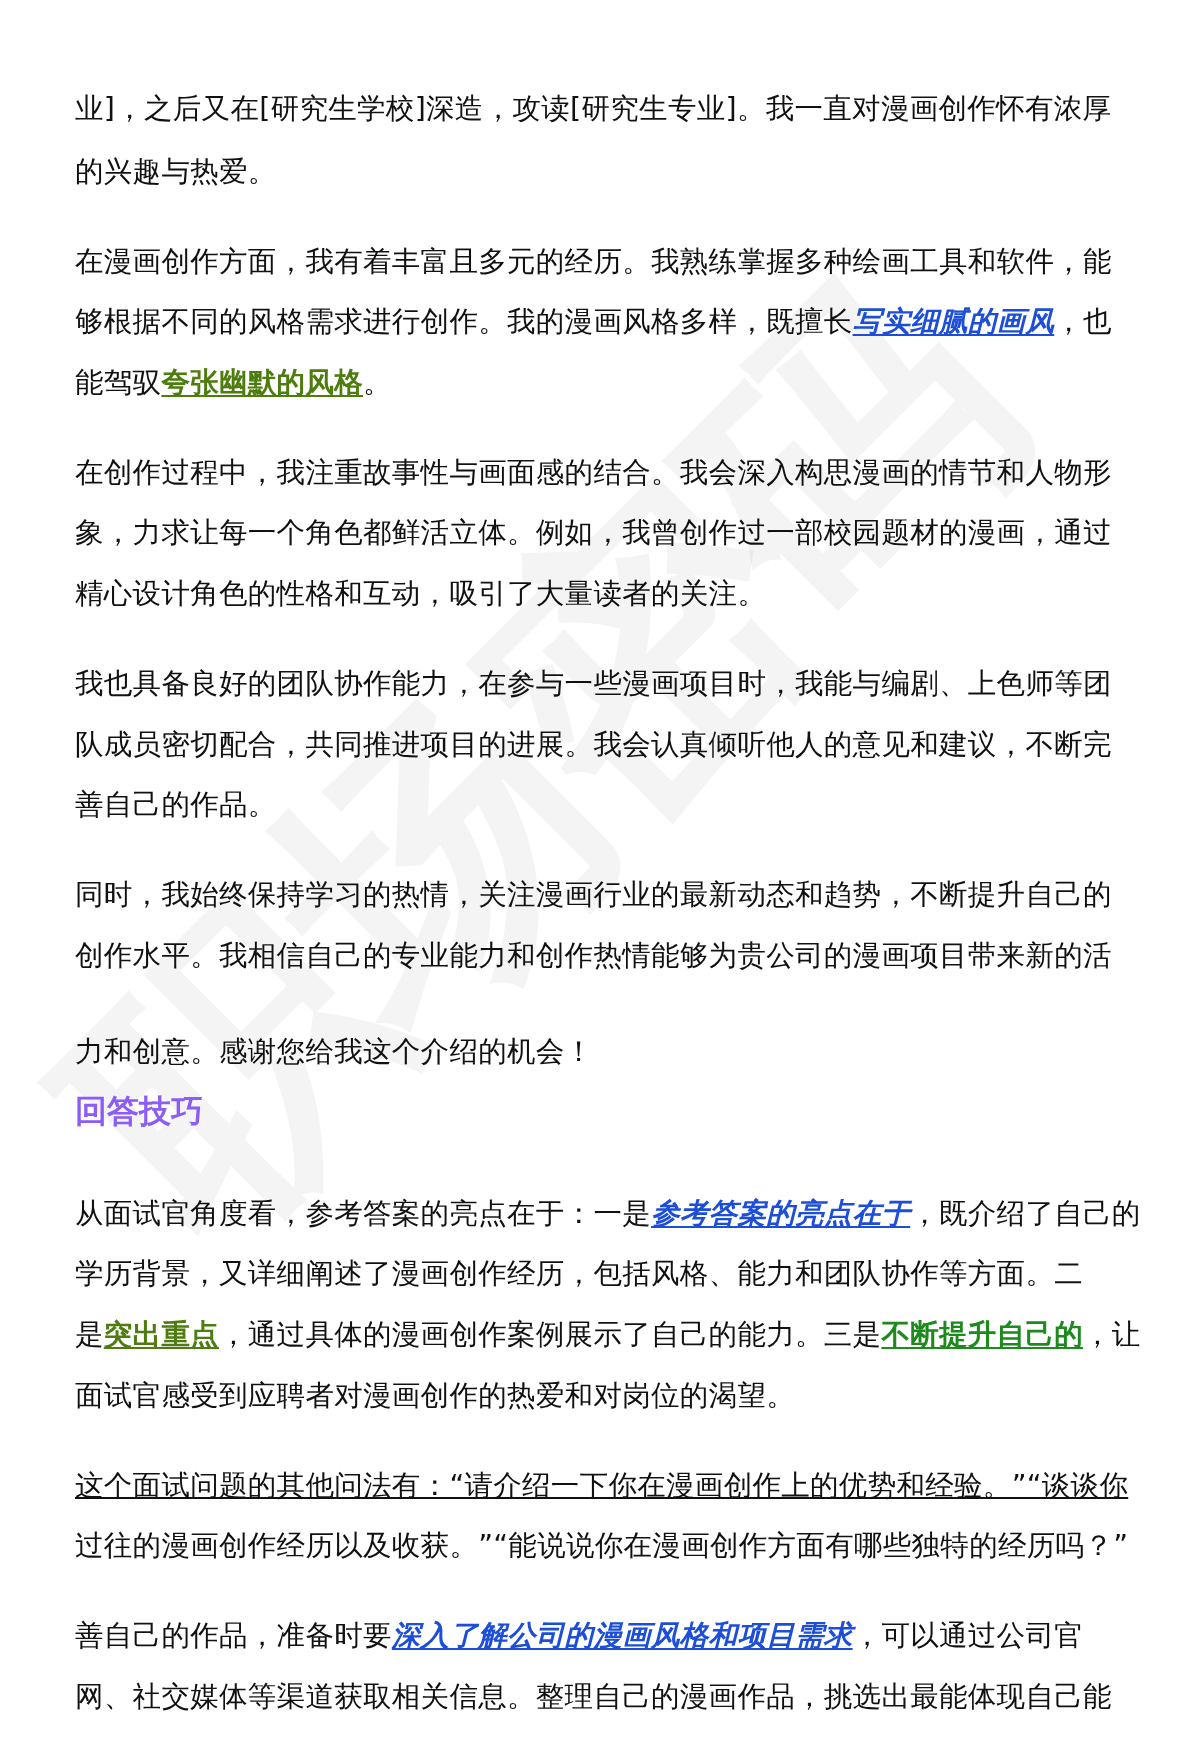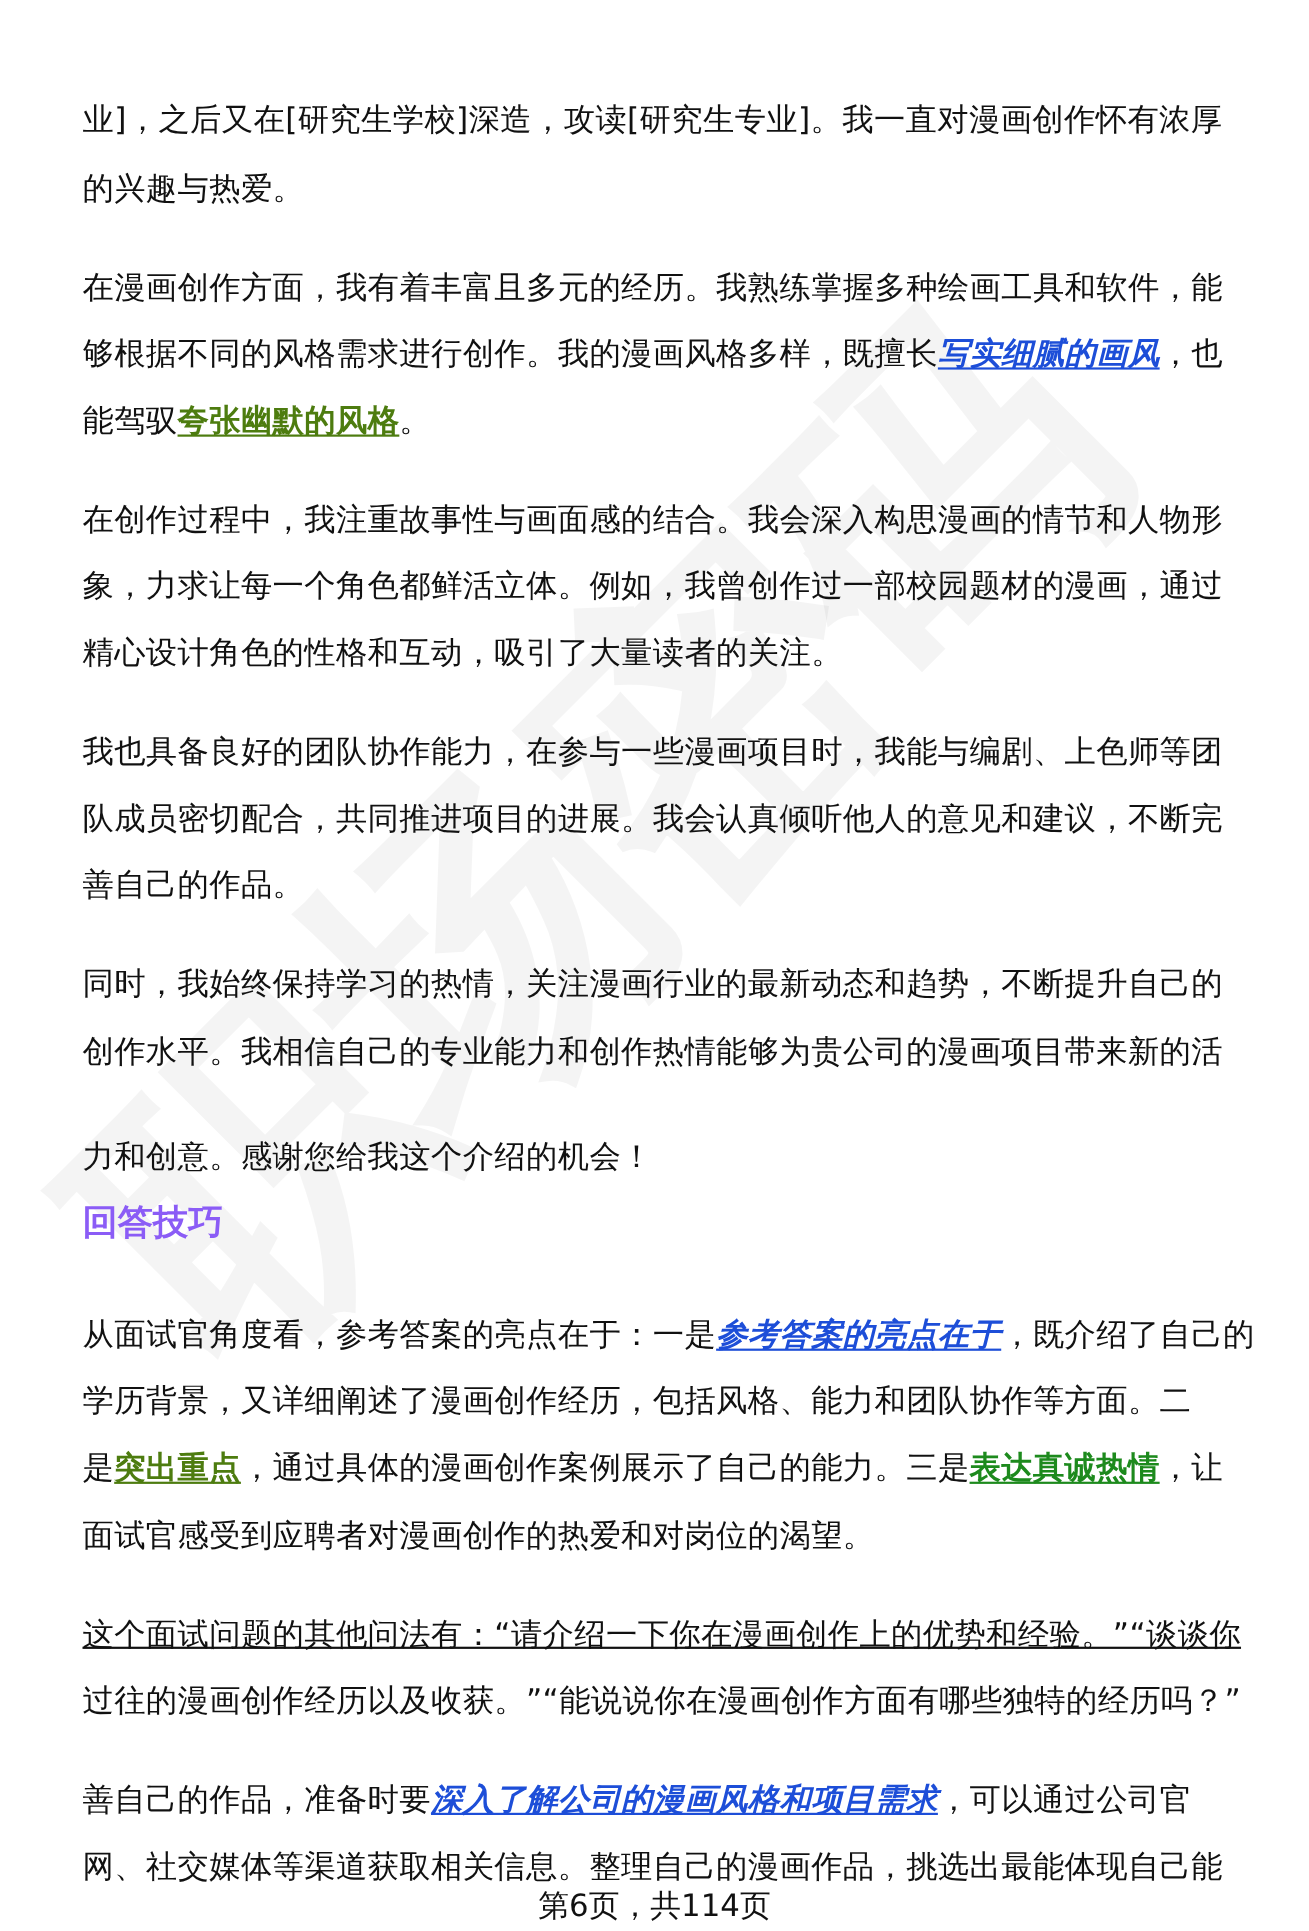--- a/index.html
+++ b/index.html
@@ -105,22 +105,21 @@
       <div class="line" style="top: 847px;"><span>同时，我始终保持学习的热情，关注漫画行业的最新动态和趋势，不断提升自己的</span></div>
       <div class="line" style="top: 908px;"><span>创作水平。我相信自己的专业能力和创作热情能够为贵公司的漫画项目带来新的活</span></div>
       <div class="line" style="top: 1004px;"><span>力和创意。感谢您给我这个介绍的机会！</span></div>
     </div>
 
   <div class="heading" style="top:1060px;">回答技巧</div>
 
   <div id="section-lines">
       <div class="line" style="top: 1166px;"><span>从面试官角度看，参考答案的亮点在于：一是</span><span class="hl hl-red">参考答案的亮点在于</span><span>，既介绍了自己的</span></div>
       <div class="line" style="top: 1226px;"><span>学历背景，又详细阐述了漫画创作经历，包括风格、能力和团队协作等方面。二</span></div>
-      <div class="line" style="top: 1287px;"><span>是</span><span class="hl hl-blue">突出重点</span><span>，通过具体的漫画创作案例展示了自己的能力。三是</span><span class="hl hl-green">表达真诚热情</span><span>，让</span></div>
+      <div class="line" style="top: 1287px;"><span>是</span><span class="hl hl-blue">突出重点</span><span>，通过具体的漫画创作案例展示了自己的能力。三是</span><span class="hl hl-green">不断提升自己的</span><span>，让</span></div>
       <div class="line" style="top: 1348px;"><span>面试官感受到应聘者对漫画创作的热爱和对岗位的渴望。</span></div>
       <div class="line" style="top: 1438px; text-decoration: underline;"><span>这个面试问题的其他问法有：“请介绍一下你在漫画创作上的优势和经验。”“谈谈你</span></div>
       <div class="line" style="top: 1498px;"><span>过往的漫画创作经历以及收获。”“能说说你在漫画创作方面有哪些独特的经历吗？”</span></div>
       <div class="line" style="top: 1588px;"><span>善自己的作品，准备时要</span><span class="hl hl-red">深入了解公司的漫画风格和项目需求</span><span>，可以通过公司官</span></div>
       <div class="line" style="top: 1649px;"><span>网、社交媒体等渠道获取相关信息。整理自己的漫画作品，挑选出最能体现自己能</span></div>
     </div>
 
-  <div class="footer">第6页，共114页</div>
 </div>
 
 </body></html>

